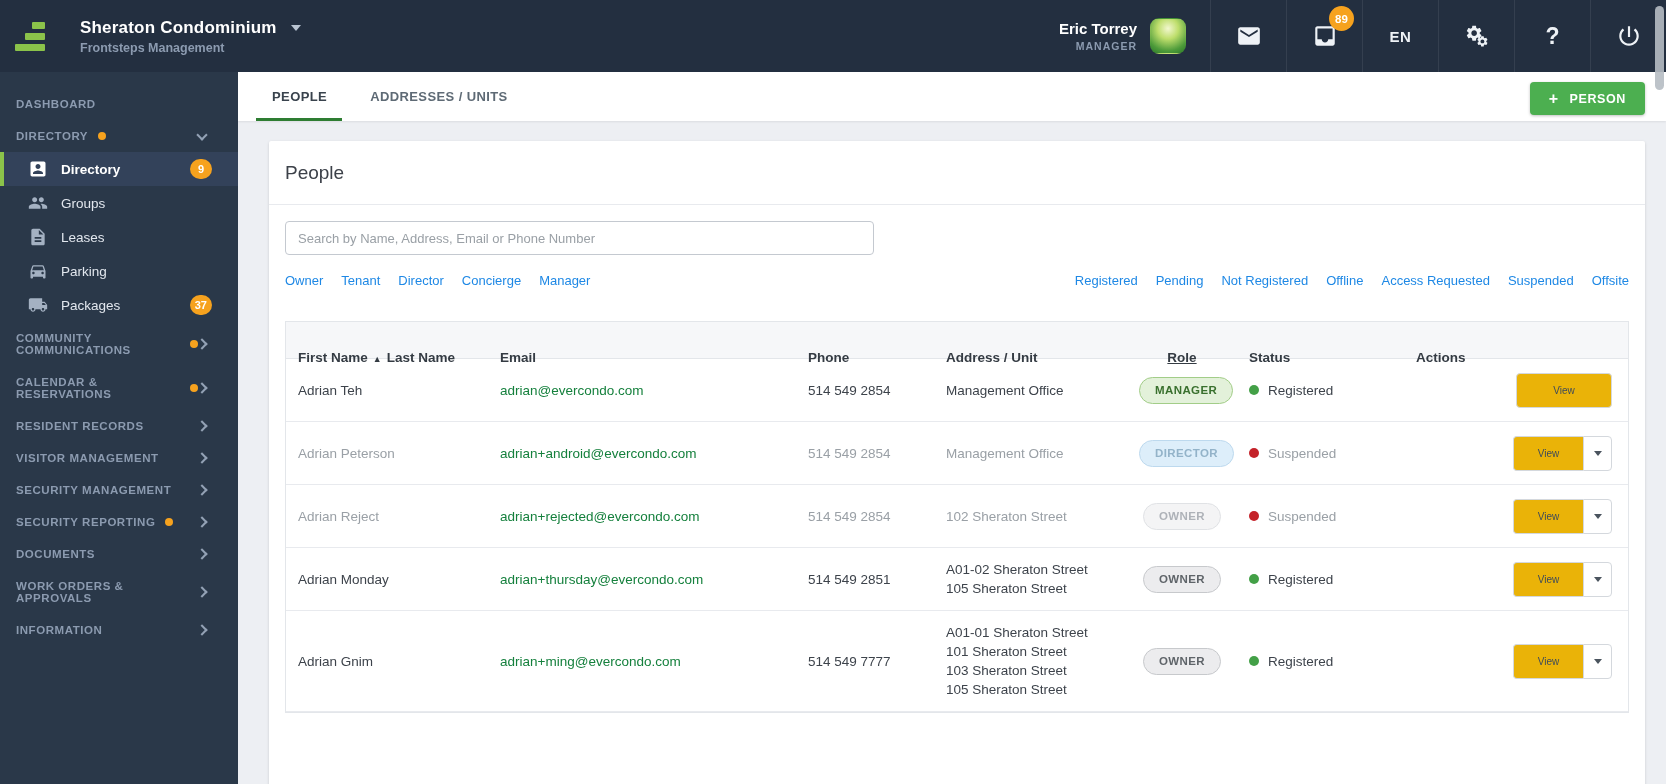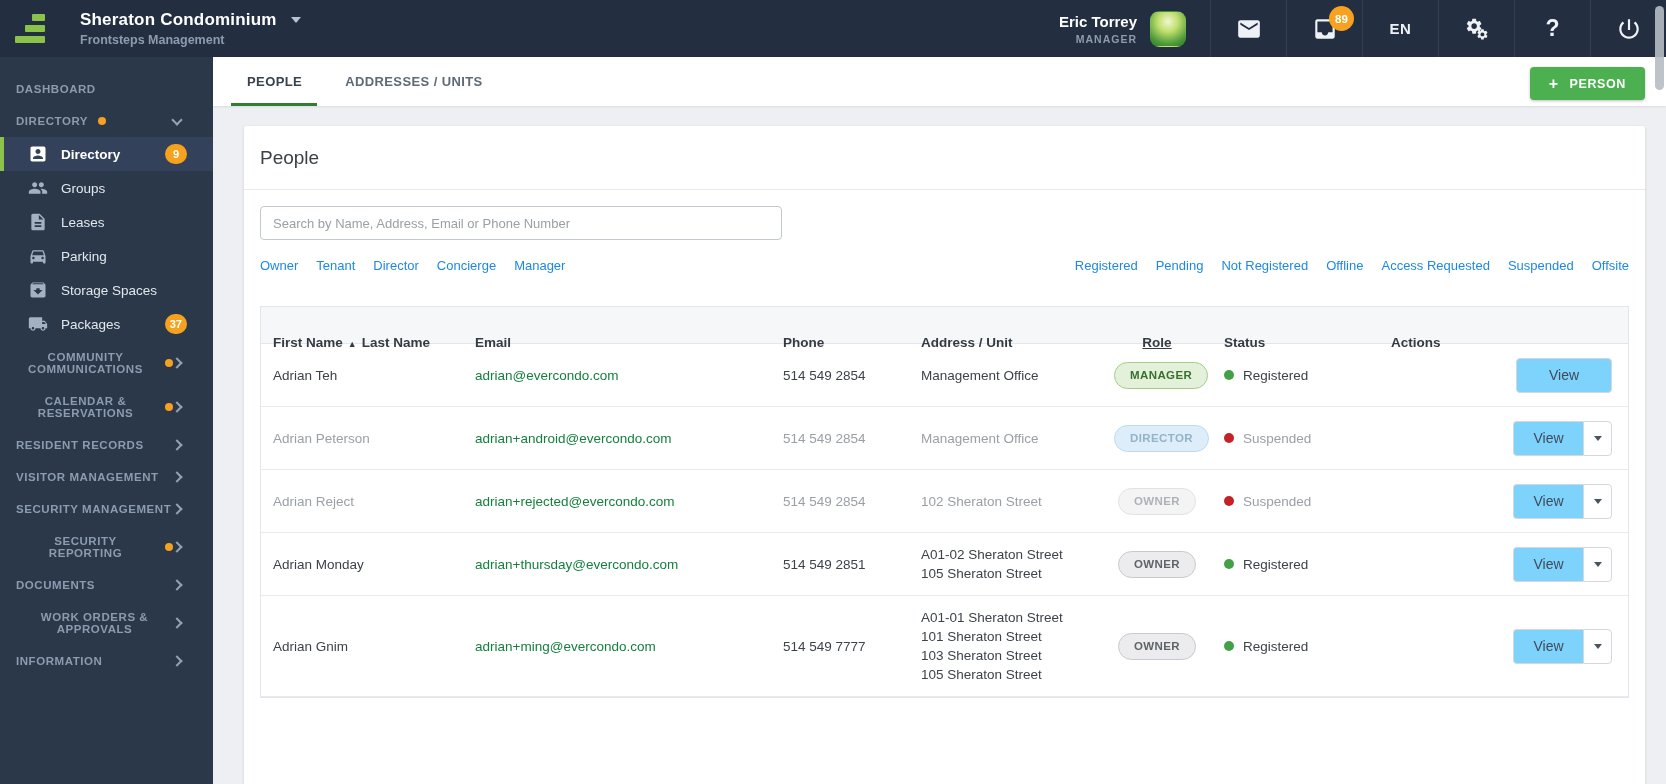--- a/index.html
+++ b/index.html
@@ -1,20 +1,20 @@
 <!DOCTYPE html>
 <html><head>
 <meta charset="utf-8">
 <style>
   * { box-sizing: border-box; margin: 0; padding: 0; }
   html,body { width:1666px; height:784px; overflow:hidden; }
   body { font-family:"Liberation Sans", sans-serif; display:flex; flex-direction:column; background:#edeff3; }
 
   
-  .topbar { height:57px; background:#232f40; display:flex; align-items:center; flex:none; position:relative; z-index:10; }
+  .topbar { height:72px; background:#232f40; display:flex; align-items:center; flex:none; position:relative; z-index:10; }
   .brand { display:flex; align-items:center; padding-left:15px; }
   .logo { display:flex; flex-direction:column; align-items:flex-end; gap:4px; width:30px; }
   .logo i { display:block; height:7px; background:#8bc34a; border-radius:1px; }
   .logo i:nth-child(1){ width:13px; } .logo i:nth-child(2){ width:20px; } .logo i:nth-child(3){ width:30px; }
   .brand-text { margin-left:35px; }
   .brand-line1 { display:flex; align-items:center; }
   .brand-name { color:#fff; font-size:17px; font-weight:700; letter-spacing:.2px; }
   .brand-caret { margin-left:14px; width:0; height:0; border-left:5px solid transparent; border-right:5px solid transparent; border-top:6px solid #b9c4d2; }
   .brand-sub { color:#8c9bb0; font-size:12.5px; font-weight:700; margin-top:3px; }
 
@@ -27,21 +27,21 @@
   .icon-cell { width:76px; border-left:1px solid rgba(255,255,255,.08); display:flex; align-items:center; justify-content:center; position:relative; color:#eef2f6; cursor:pointer; }
   .icon-cell svg { width:26px; height:26px; fill:#eef2f6; }
   .lang { font-size:15px; font-weight:700; letter-spacing:.5px; }
   .help-glyph { font-size:23px; font-weight:700; }
   .count-bubble { position:absolute; top:6px; left:42px; min-width:25px; height:25px; border-radius:13px; background:#f6a21e; color:#fff; font-size:11.5px; font-weight:700; display:flex; align-items:center; justify-content:center; padding:0 5px; }
 
   
   .shell { flex:1; display:flex; overflow:hidden; }
 
   
-  .sidebar { width:213px; flex:none; background:#2a3849; padding-top:16px; overflow:hidden;text-align:center; }
+  .sidebar { width:238px; flex:none; background:#2a3849; padding-top:16px; overflow:hidden; }
   .side-item { position:relative; display:flex; align-items:center; cursor:pointer; }
   .side-item.section { padding:10px 16px; color:#8c9bb0; font-size:11.5px; font-weight:700; letter-spacing:.55px; }
   .side-item.sub { padding:7px 14px 7px 28px; color:#e2e7ee; font-size:13.5px; min-height:34px; }
   .side-item.sub.active { background:#33425a; color:#fff; font-weight:700; }
   .side-item.sub.active::before { content:''; position:absolute; left:0; top:0; bottom:0; width:4px; background:#8bc34a; }
   .side-icon { width:20px; height:20px; margin-right:13px; display:inline-flex; }
   .side-icon svg { width:20px; height:20px; fill:#a4b1c2; }
   .side-item.sub.active .side-icon svg { fill:#ffffff; }
   .orange-dot { width:8px; height:8px; border-radius:50%; background:#f6a21e; margin-left:10px; flex:none; }
   .side-spacer { margin-left:auto; }
@@ -57,21 +57,21 @@
   .tab.active { color:#39434d; }
   .tab.active::after { content:''; position:absolute; left:-16px; right:-15px; bottom:0; height:3px; background:#2e7d32; }
   .person-btn { position:absolute; right:21px; top:10px; height:33px; background:#4caf50; color:#fff; border:none; border-radius:4px; font-family:inherit; font-weight:700; font-size:12.5px; letter-spacing:.6px; padding:0 19px; display:flex; align-items:center; gap:11px; box-shadow:0 1px 3px rgba(0,0,0,.25); cursor:pointer; }
   .person-plus { font-size:16px; font-weight:700; line-height:1; }
 
   .content { flex:1; padding:20px 21px 0 31px; overflow:hidden; }
   .card { background:#fff; border-radius:2px; box-shadow:0 1px 3px rgba(0,0,0,.15); height:680px; }
   .card-header { padding:21px 16px 20px 16px; border-bottom:1px solid #e8eaee; }
   .card-title { font-size:19px; color:#3c4149; font-weight:400; }
   .card-body { padding:16px; }
-  .search-input { width:522px; height:34px; border:1px solid #c4c9d0; border-radius:4px; padding:0 12px; font-size:13px; color:#333; outline:none; font-family:inherit; }
+  .search-input { width:589px; height:34px; border:1px solid #c4c9d0; border-radius:4px; padding:0 12px; font-size:13px; color:#333; outline:none; font-family:inherit; }
   .search-input::placeholder { color:#9aa0a6; }
 
   .filters { display:flex; justify-content:space-between; margin-top:18px; font-size:13px; }
   .filter-group { display:flex; gap:18px; }
   .filter-link { color:#1e88e5; cursor:pointer; text-decoration:none; }
 
   
   .table { margin-top:33px; border:1px solid #e3e6ea; }
   .grid { display:grid; grid-template-columns:202px 308px 138px 193px 110px 167px 1fr; }
   .thead { background:#f6f7f9; border-bottom:1px solid #e3e6ea; height:37px; align-items:center; font-size:13.5px; font-weight:700; color:#343b43; }
@@ -92,21 +92,21 @@
   .badge.owner { background:#ececee; border-color:#c7c9cc; color:#5f6469; }
   .badge.owner-muted { background:#f4f4f5; border-color:#e0e2e5; color:#aeb2b8; }
 
   .c-status { display:flex; align-items:center; gap:9px; }
   .dot { width:10px; height:10px; border-radius:50%; flex:none; }
   .dot.registered { background:#43a047; }
   .dot.suspended { background:#c42229; }
 
   .c-actions { display:flex; justify-content:flex-end; padding-right:16px; }
   .btn-group { display:inline-flex; }
-  .view-btn { height:35px; background:#7dd3fc; border:1px solid #d4d8dd; border-radius:4px; font-size:14px; color:#3e4b5a; width:96px; cursor:pointer; font-family:inherit; }
+  .view-btn { height:35px; background:#eab308; border:1px solid #d4d8dd; border-radius:4px; font-size:10px; color:#3e4b5a; width:96px; cursor:pointer; font-family:inherit; }
   .btn-group.split .view-btn { width:70px; border-radius:4px 0 0 4px; border-right:none; }
   .caret-btn { width:29px; height:35px; border:1px solid #d4d8dd; border-radius:0 4px 4px 0; background:#fff; display:flex; align-items:center; justify-content:center; cursor:pointer; }
   .caret-tri { width:0; height:0; border-left:4px solid transparent; border-right:4px solid transparent; border-top:5px solid #4a545e; }
 
   .scroll-thumb { position:fixed; right:2px; top:6px; width:9px; height:84px; background:#b6bcc3; border-radius:5px; opacity:.9; z-index:99; }
 </style>
 </head>
 <body>
 
 <header class="topbar">
@@ -236,31 +236,20 @@
           <svg viewBox="0 0 24 24">
             <path d="M18.92 6.01C18.72 5.42 18.16 5 17.5 5h-11c-.66 0-1.21.42-1.42 1.01L3 12v8c0 .55.45 1 1 1h1c.55 0 1-.45 1-1v-1h12v1c0 .55.45 1 1 1h1c.55 0 1-.45 1-1v-8l-2.08-5.99zM6.5 16c-.83 0-1.5-.67-1.5-1.5S5.67 13 6.5 13s1.5.67 1.5 1.5S7.33 16 6.5 16zm11 0c-.83 0-1.5-.67-1.5-1.5s.67-1.5 1.5-1.5 1.5.67 1.5 1.5-.67 1.5-1.5 1.5zM5 11l1.5-4.5h11L19 11H5z"></path>
           </svg>
         </span>
         <span class="side-label">Parking</span>
 
         <span class="side-spacer"></span>
 
       </div>
 
-      <div class="side-item sub">
-        <span class="side-icon">
-          <svg viewBox="0 0 24 24">
-            <path d="M20.54 5.23l-1.39-1.68C18.88 3.21 18.47 3 18 3H6c-.47 0-.88.21-1.16.55L3.46 5.23C3.17 5.57 3 6.02 3 6.5V19c0 1.1.9 2 2 2h14c1.1 0 2-.9 2-2V6.5c0-.48-.17-.93-.46-1.27zM12 17.5L6.5 12H10v-2h4v2h3.5L12 17.5zM5.12 5l.81-1h12l.94 1H5.12z"></path>
-          </svg>
-        </span>
-        <span class="side-label">Storage Spaces</span>
-
-        <span class="side-spacer"></span>
-
-      </div>
 
       <div class="side-item sub">
         <span class="side-icon">
           <svg viewBox="0 0 24 24">
             <path d="M20 8h-3V4H3c-1.1 0-2 .9-2 2v11h2c0 1.66 1.34 3 3 3s3-1.34 3-3h6c0 1.66 1.34 3 3 3s3-1.34 3-3h2v-5l-3-4zM6 18.5c-.83 0-1.5-.67-1.5-1.5s.67-1.5 1.5-1.5 1.5.67 1.5 1.5-.67 1.5-1.5 1.5zm13.5-9l1.96 2.5H17V9.5h2.5zm-1.5 9c-.83 0-1.5-.67-1.5-1.5s.67-1.5 1.5-1.5 1.5.67 1.5 1.5-.67 1.5-1.5 1.5z"></path>
           </svg>
         </span>
         <span class="side-label">Packages</span>
 
         <span class="side-spacer"></span>

